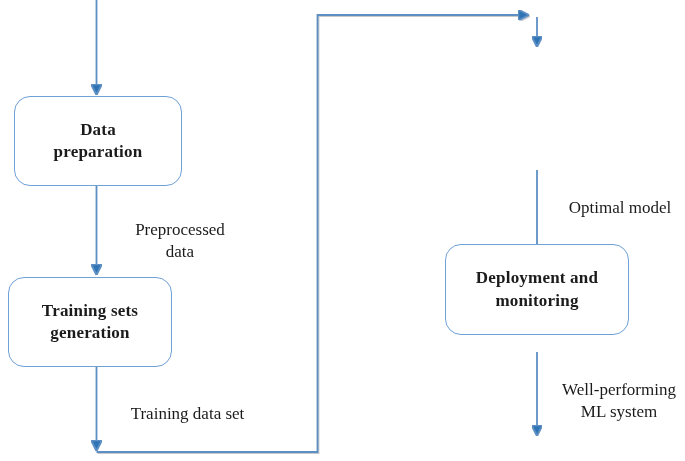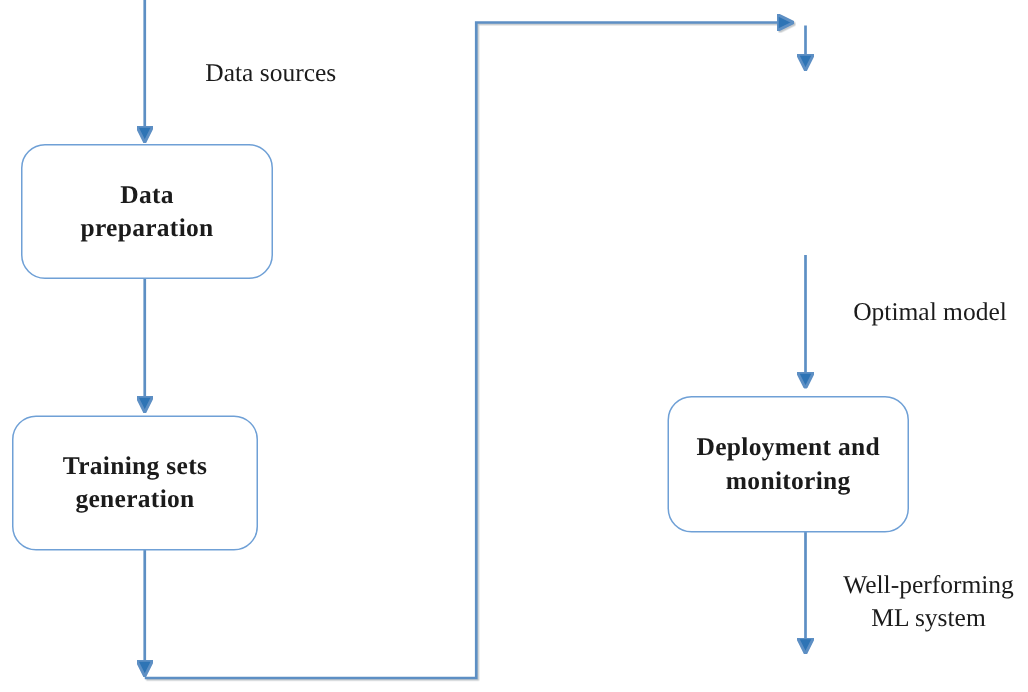--- a/index.html
+++ b/index.html
@@ -79,27 +79,29 @@
     <span class="node-label">Data
 preparation</span>
   </div>
 
   <div class="node" style="left:8px;top:277px;width:164px;height:90px;">
     <span class="node-label">Training sets
 generation</span>
   </div>
 
 
-  <div class="node" style="left:445px;top:264px;width:161px;height:91px;">
+  <div class="node" style="left:445px;top:244px;width:184px;height:91px;">
     <span class="node-label">Deployment and
 monitoring</span>
   </div>
 
-  <div class="edge-label" style="left:108px;top:38px;width:145px;">Data sources</div>
 
+  <div class="edge-label" style="left:110px;top:219px;width:140px;">Preprocessed
+data</div>
 
+  <div class="edge-label" style="left:105px;top:403px;width:165px;">Training data set</div>
 
   <div class="edge-label" style="left:550px;top:197px;width:140px;">Optimal model</div>
 
   <div class="edge-label" style="left:545px;top:379px;width:148px;">Well-performing
 ML system</div>
 
 </div>
 
 </body></html>

